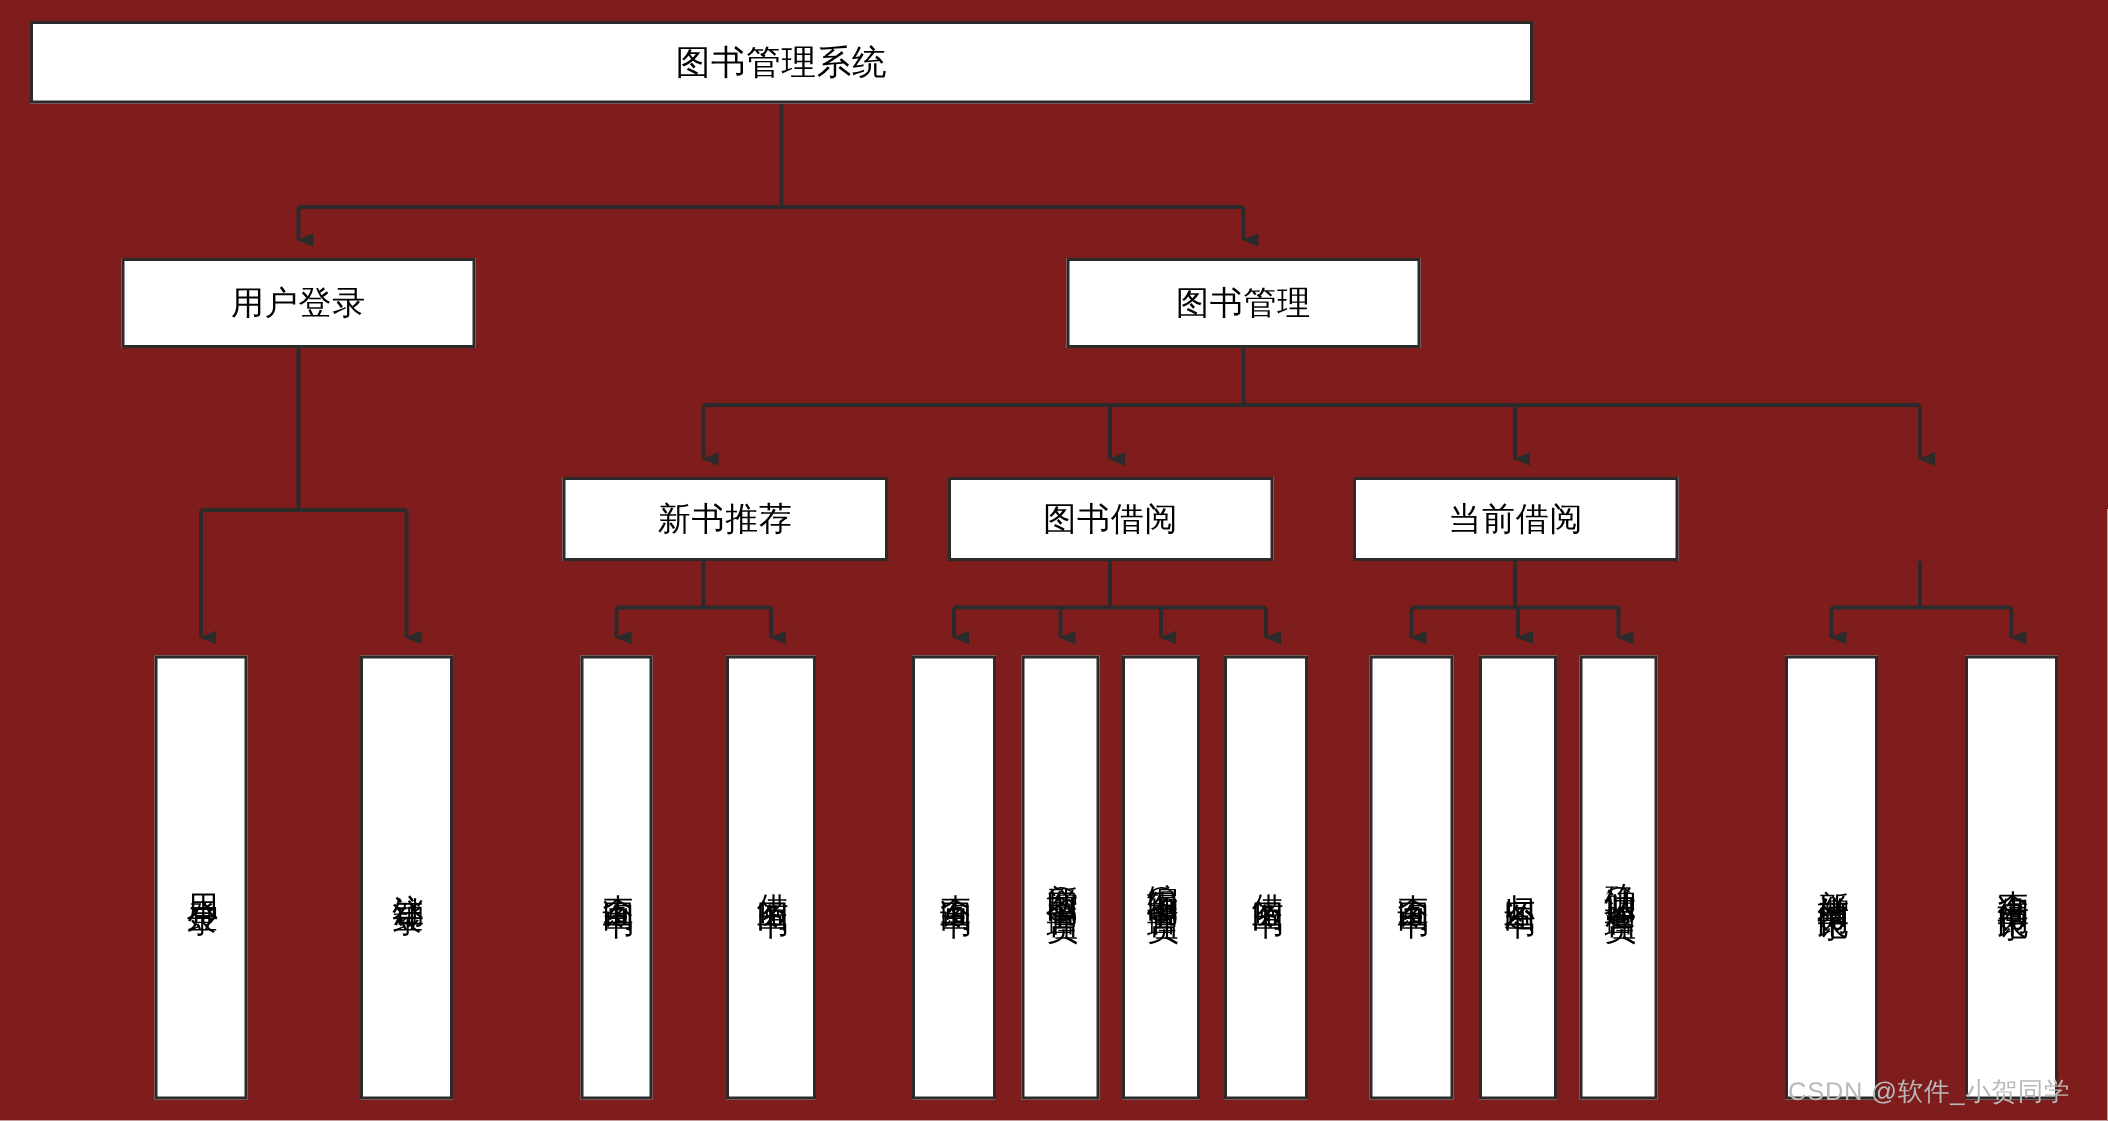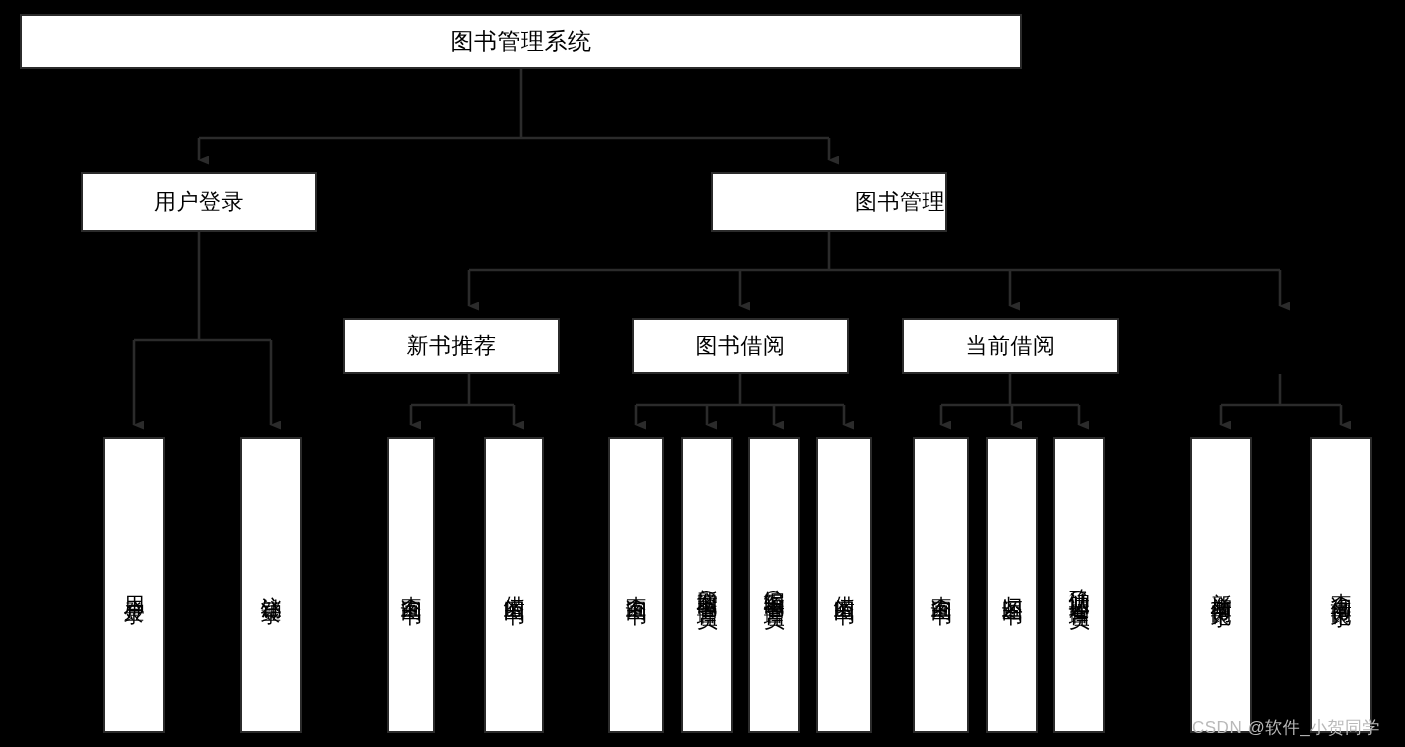--- a/index.html
+++ b/index.html
@@ -7,21 +7,21 @@
     padding: 0;
     background: #ffffff;
   }
   body {
     font-family: "Liberation Sans", "DejaVu Sans", sans-serif;
   }
   #canvas {
     position: relative;
     width: 1405px;
     height: 747px;
-    background: #000000;
+    background: #7f1d1d;
     overflow: hidden;
   }
   #edges {
     position: absolute;
     left: 0;
     top: 0;
     width: 1405px;
     height: 747px;
   }
   .node {
@@ -123,25 +123,25 @@
     </g>
   </svg>
 
   <div class="node horiz root" style="left:20px; top:14px; width:1002px; height:55px;">
     <span class="label">图书管理系统</span>
   </div>
 
   <div class="node horiz" style="left:81px; top:172px; width:236px; height:60px;">
     <span class="label">用户登录</span>
   </div>
-  <div class="node horiz" style="left:711px; top:172px; width:236px; height:60px;justify-content:flex-end;">
+  <div class="node horiz" style="left:711px; top:172px; width:236px; height:60px;">
     <span class="label">图书管理</span>
   </div>
 
-  <div class="node horiz" style="left:343px; top:318px; width:217px; height:56px;">
+  <div class="node horiz" style="left:375px; top:318px; width:217px; height:56px;">
     <span class="label">新书推荐</span>
   </div>
   <div class="node horiz" style="left:902px; top:318px; width:217px; height:56px;">
     <span class="label">当前借阅</span>
   </div>
   <div class="node horiz" style="left:632px; top:318px; width:217px; height:56px;">
     <span class="label">图书借阅</span>
   </div>
 
   <div class="node vert" style="left:103px; top:437px; width:62px; height:296px;">

